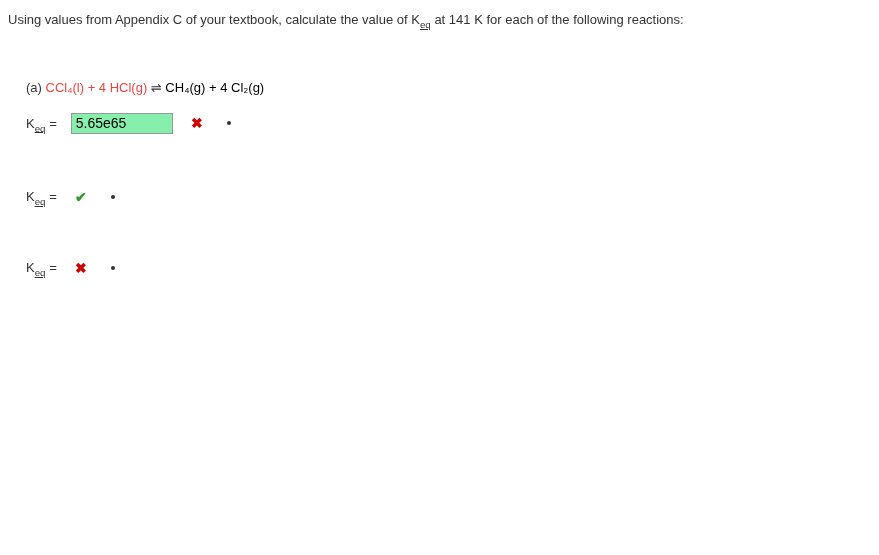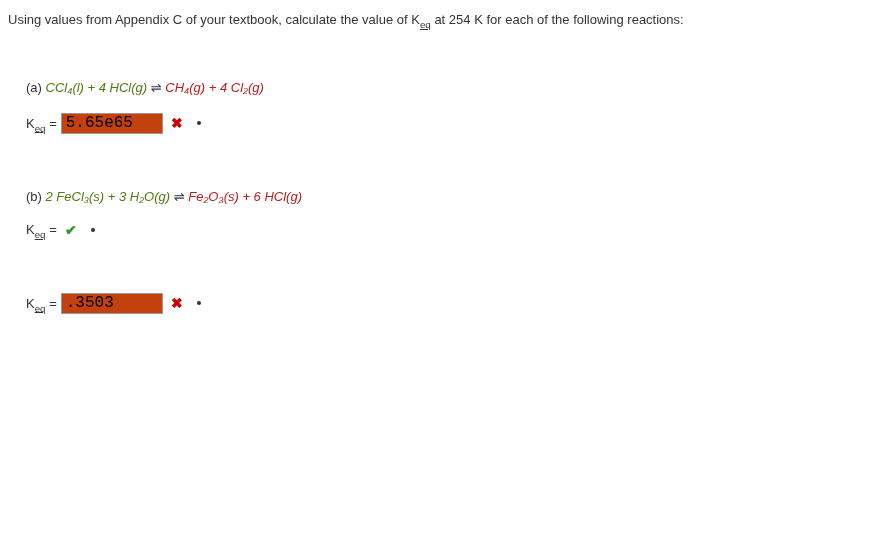--- a/index.html
+++ b/index.html
@@ -17,46 +17,44 @@
       line-height: 1.5;
     }
     .part {
       margin-left: 18px;
       margin-bottom: 55px;
     }
     .equation {
       margin-bottom: 18px;
     }
     .reactant {
-      color: #4d7c0f;
-      font-style: italic;
+      color: #ef4444;
     }
     .product {
-      color: #b91c1c;
-      font-style: italic;
+      color: #000000;
     }
     .plain {
       color: #333;
     }
     .answer-row {
       display: flex;
       align-items: center;
-      gap: 4px;
+      gap: 14px;
     }
     .keq-label {
       white-space: nowrap;
     }
     input.answer-input {
       width: 92px;
       height: 17px;
       border: 1px solid #999;
-      background: #c2410c;
+      background: #86efac;
       padding: 1px 4px;
-      font-size: 16px;
-      font-family: Liberation Mono, monospace;
+      font-size: 14px;
+      font-family: Liberation Sans, sans-serif;
       box-sizing: content-box;
     }
     .feedback-icon {
       display: inline-flex;
       width: 16px;
       height: 16px;
       justify-content: center;
       align-items: center;
       font-weight: bold;
       font-size: 14px;
@@ -71,46 +69,42 @@
       border-radius: 50%;
       display: inline-block;
       margin-left: 8px;
     }
     sub { font-size: 0.75em; vertical-align: sub; line-height: 0; text-decoration: underline; }
   </style>
 </head>
 <body>
 
 <div class="prompt">
-  <span>Using values from Appendix C of your textbook, calculate the value of K</span><sub>eq</sub><span> at 254 K for each of the following reactions:</span>
+  <span>Using values from Appendix C of your textbook, calculate the value of K</span><sub>eq</sub><span> at 141 K for each of the following reactions:</span>
 </div>
 
 <div class="part">
   <div class="equation">
     <span class="plain">(a) </span><span class="reactant">CCl₄(l) + 4 HCl(g)</span><span class="plain"> ⇌ </span><span class="product">CH₄(g) + 4 Cl₂(g)</span>
   </div>
   <div class="answer-row">
     <span class="keq-label"><span>K</span><sub>eq</sub><span> = </span></span>
     <input type="text" class="answer-input" value="5.65e65" style="">
     <span class="feedback-icon incorrect">✖</span>
     <span class="dot"></span>
   </div>
 </div>
 
 <div class="part">
-  <div class="equation">
-    <span class="plain">(b) </span><span class="reactant">2 FeCl₃(s) + 3 H₂O(g)</span><span class="plain"> ⇌ </span><span class="product">Fe₂O₃(s) + 6 HCl(g)</span>
-  </div>
   <div class="answer-row">
     <span class="keq-label"><span>K</span><sub>eq</sub><span> = </span></span>
     <span class="feedback-icon correct">✔</span>
     <span class="dot"></span>
   </div>
 </div>
 
 <div class="part">
   <div class="answer-row">
     <span class="keq-label"><span>K</span><sub>eq</sub><span> = </span></span>
-    <input type="text" class="answer-input" value=".3503" style="">
     <span class="feedback-icon incorrect">✖</span>
     <span class="dot"></span>
   </div>
 </div>
 
 </body></html>

